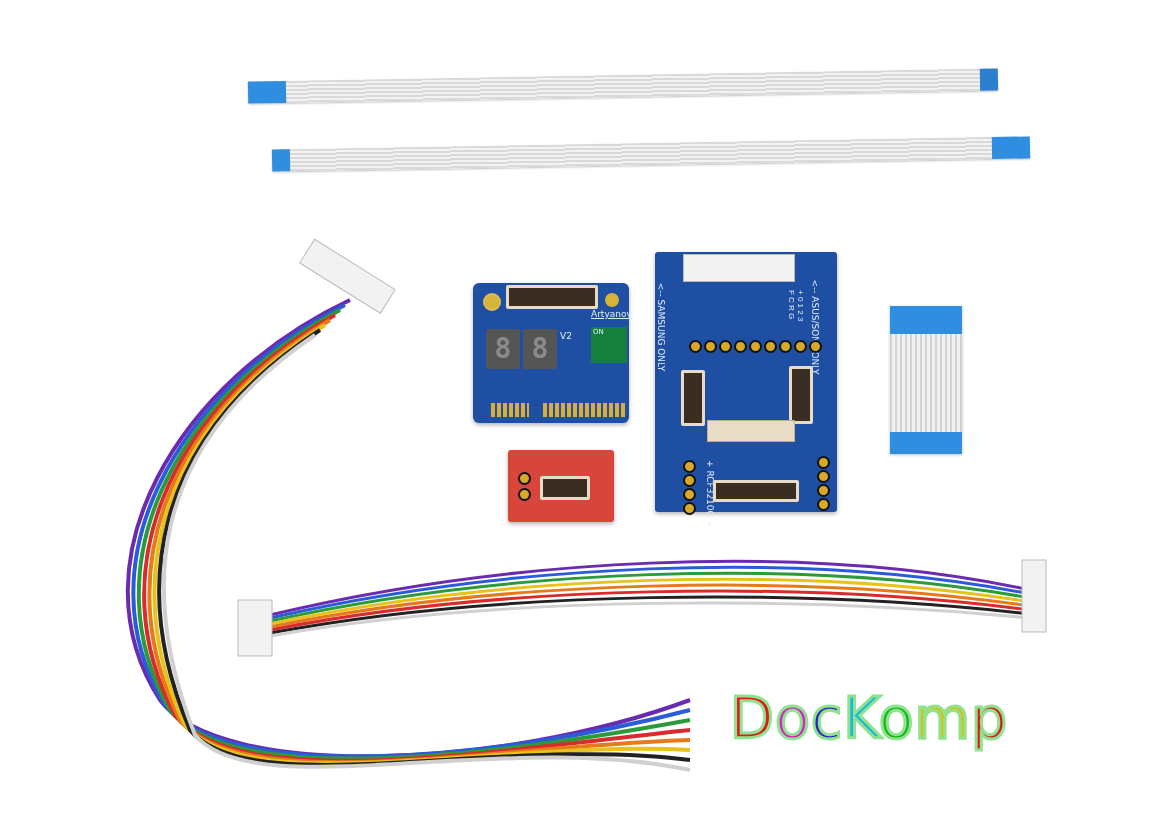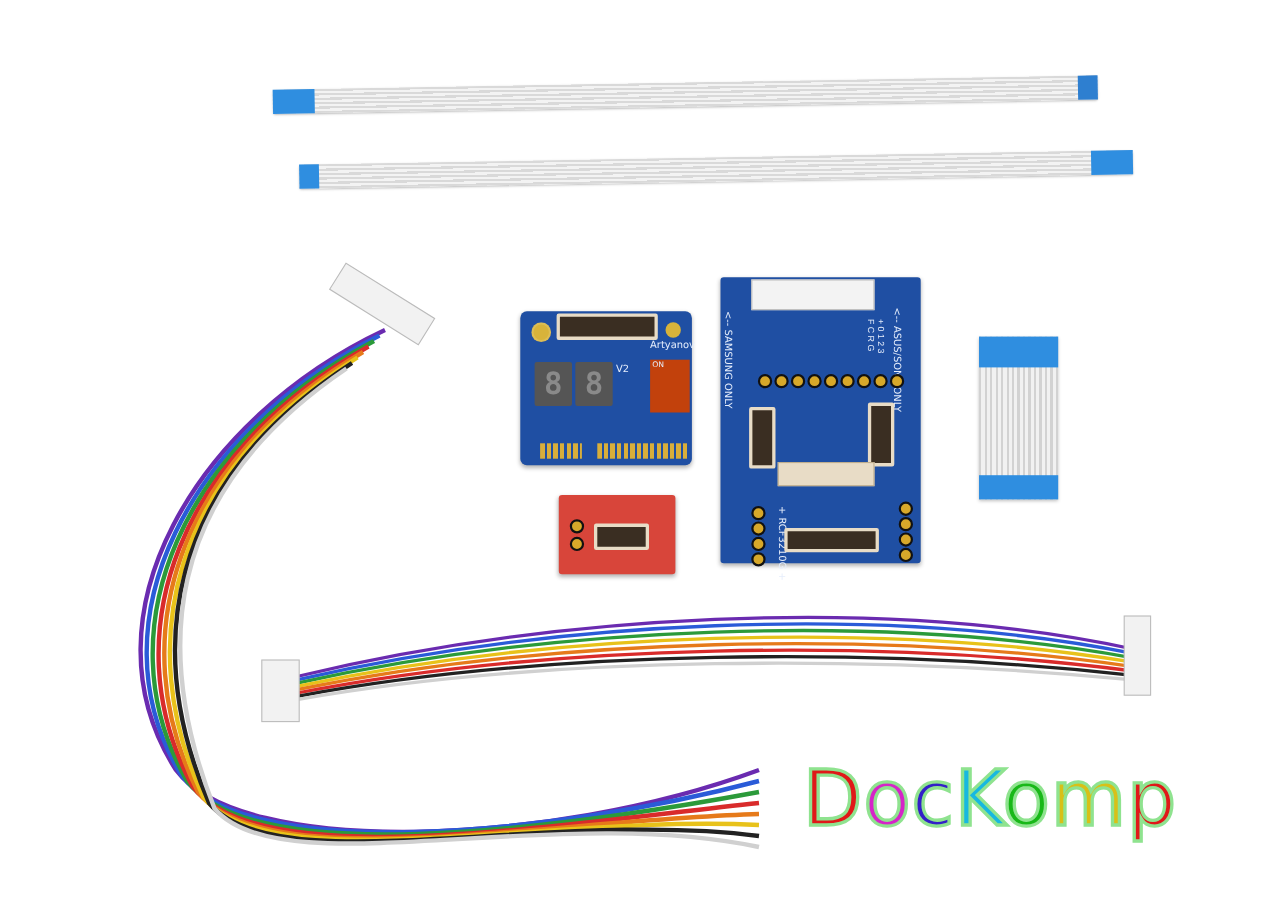--- a/index.html
+++ b/index.html
@@ -6,21 +6,21 @@
   body{width:1170px;height:833px;position:relative;overflow:hidden;font-family:"Liberation Sans",sans-serif;}
   .abs{position:absolute;}
   .ffc{position:absolute;height:22px;background:repeating-linear-gradient(0deg,#d9d9d9 0 2px,#f3f3f3 2px 4px);border-radius:2px;box-shadow:0 1px 2px rgba(0,0,0,.25);}
   .ffc .tab{position:absolute;top:0;bottom:0;width:38px;background:#2f8ee0;}
   .board{position:absolute;background:#1f4fa3;border-radius:6px;box-shadow:0 2px 4px rgba(0,0,0,.3);}
   .silk{color:#e6eefc;font-size:9px;font-family:"DejaVu Sans",sans-serif;position:absolute;white-space:nowrap;}
   .pad{position:absolute;width:9px;height:9px;border-radius:50%;background:#d7a82a;border:2px solid #111;}
   .seg{position:absolute;width:34px;height:40px;background:#555;border-radius:2px;color:#8a8a8a;font:bold 28px "DejaVu Sans Mono",monospace;text-align:center;line-height:40px;}
   .gold{position:absolute;height:14px;background:repeating-linear-gradient(90deg,#d8ae3a 0 4px,#1f4fa3 4px 6px);}
   .conn{position:absolute;background:#3a2e22;border:3px solid #e8dcc6;border-radius:2px;}
-  .logo{position:absolute;left:730px;top:685px;font-size:70px;font-family:"DejaVu Sans",sans-serif;letter-spacing:1px;-webkit-text-stroke:3px #8fe38f;}
+  .logo{position:absolute;left:730px;top:685px;font-size:57px;font-family:"DejaVu Sans",sans-serif;letter-spacing:1px;-webkit-text-stroke:3px #8fe38f;}
 </style>
 </head>
 <body>
 
 <div class="ffc" style="left:248px;top:75px;width:750px;transform:rotate(-1deg);">
   <div class="tab" style="left:0;"></div>
     <div class="tab" style="right:0;width:18px;background:#2e7fd0;"></div>
 </div>
 <div class="ffc" style="left:272px;top:143px;width:758px;transform:rotate(-1deg);">
   <div class="tab" style="left:0;width:18px;"></div>
@@ -56,25 +56,25 @@
 
   <rect x="300" y="262" width="95" height="28" fill="#f2f2f2" stroke="#bbb" transform="rotate(32 347 276)"></rect>
   <rect x="238" y="600" width="34" height="56" fill="#f2f2f2" stroke="#bbb"></rect>
   <rect x="1022" y="560" width="24" height="72" fill="#f2f2f2" stroke="#bbb"></rect>
 </svg>
 
 <div class="board" style="left:473px;top:283px;width:156px;height:140px;">
   <div class="conn" style="left:33px;top:2px;width:86px;height:18px;"></div>
   <div class="abs" style="left:10px;top:10px;width:14px;height:14px;border-radius:50%;background:#d8b33a;border:2px solid #fff2;"></div>
   <div class="abs" style="left:132px;top:10px;width:14px;height:14px;border-radius:50%;background:#d8b33a;"></div>
-  <span class="silk" style="left:118px;top:26px;">Artyanov</span>
+  <span class="silk" style="left:118px;top:26px;text-decoration:underline;">Artyanov</span>
   <span class="silk" style="left:87px;top:48px;">V2</span>
   <div class="seg" style="left:13px;top:46px;">8</div>
   <div class="seg" style="left:50px;top:46px;">8</div>
-  <div class="abs" style="left:118px;top:44px;width:36px;height:48px;background:#c2410c;text-align:right;">
+  <div class="abs" style="left:118px;top:44px;width:36px;height:36px;background:#15803d;text-align:right;">
     <span class="silk" style="left:2px;top:1px;font-size:7px;">ON</span>
   </div>
   <div class="gold" style="left:18px;top:120px;width:38px;"></div>
   <div class="gold" style="left:70px;top:120px;width:82px;"></div>
 </div>
 
 <div class="abs" style="left:508px;top:450px;width:106px;height:72px;background:#d8453a;border-radius:3px;box-shadow:0 2px 4px rgba(0,0,0,.3);">
   <div class="pad" style="left:10px;top:22px;"></div>
   <div class="pad" style="left:10px;top:38px;"></div>
   <div class="conn" style="left:32px;top:26px;width:44px;height:18px;"></div>

